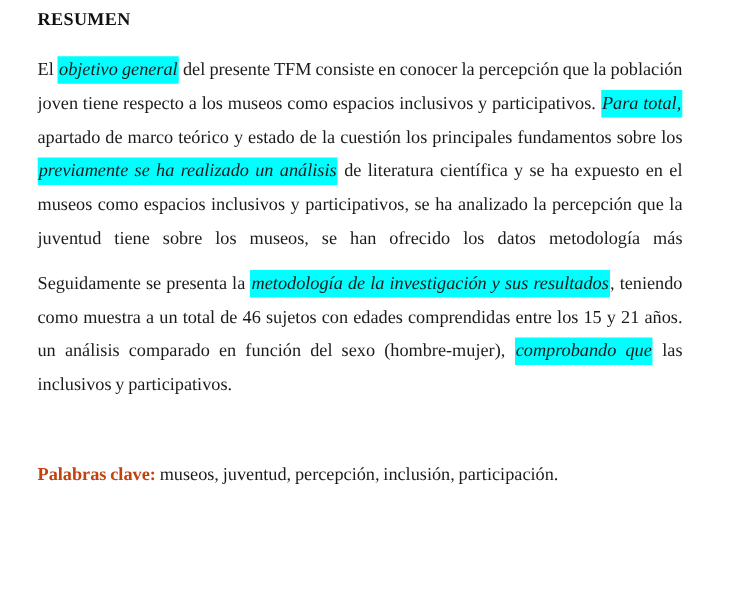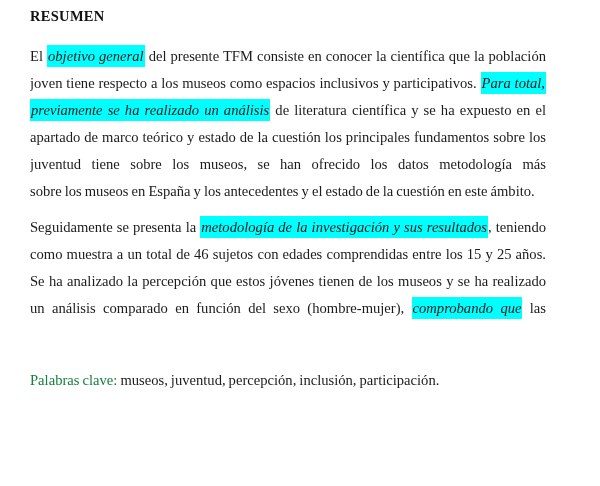--- a/index.html
+++ b/index.html
@@ -48,41 +48,41 @@
     padding: 3px 1px;
     font-style: italic;
   }
   .keywords {
     margin: 45px 0 0 0;
     font-size: 14.6px;
     line-height: 27px;
     word-spacing: -0.6px;
   }
   .keywords .kw-label {
-    font-weight: normal;
-    color: #15803d;
+    font-weight: bold;
+    color: #c2410c;
   }
 </style>
 </head>
 <body>
 
 <div class="page">
   <h1 class="title">RESUMEN</h1>
 
   <div>
       <div class="paragraph">
-        <div class="line"><span>El </span><span class="hl">objetivo general</span><span> del presente TFM consiste en conocer la científica que la población</span></div>
+        <div class="line"><span>El </span><span class="hl">objetivo general</span><span> del presente TFM consiste en conocer la percepción que la población</span></div>
         <div class="line"><span>joven tiene respecto a los museos como espacios inclusivos y participativos. </span><span class="hl">Para total,</span></div>
+        <div class="line"><span>apartado de marco teórico y estado de la cuestión los principales fundamentos sobre los</span></div>
         <div class="line"><span class="hl">previamente se ha realizado un análisis</span><span> de literatura científica y se ha expuesto en el</span></div>
-        <div class="line"><span>apartado de marco teórico y estado de la cuestión los principales fundamentos sobre los</span></div>
+        <div class="line"><span>museos como espacios inclusivos y participativos, se ha analizado la percepción que la</span></div>
         <div class="line"><span>juventud tiene sobre los museos, se han ofrecido los datos metodología más significativos</span></div>
-        <div class="line last"><span>sobre los museos en España y los antecedentes y el estado de la cuestión en este ámbito.</span></div>
       </div>
       <div class="paragraph">
         <div class="line"><span>Seguidamente se presenta la </span><span class="hl">metodología de la investigación y sus resultados</span><span>, teniendo</span></div>
-        <div class="line"><span>como muestra a un total de 46 sujetos con edades comprendidas entre los 15 y 25 años.</span></div>
-        <div class="line"><span>Se ha analizado la percepción que estos jóvenes tienen de los museos y se ha realizado</span></div>
+        <div class="line"><span>como muestra a un total de 46 sujetos con edades comprendidas entre los 15 y 21 años.</span></div>
         <div class="line"><span>un análisis comparado en función del sexo (hombre-mujer), </span><span class="hl">comprobando que</span><span> las mujeres</span></div>
+        <div class="line last"><span>inclusivos y participativos.</span></div>
       </div>
     </div>
 
   <p class="keywords"><span class="kw-label">Palabras clave:</span><span> museos, juventud, percepción, inclusión, participación.</span></p>
 </div>
 
 </body></html>

